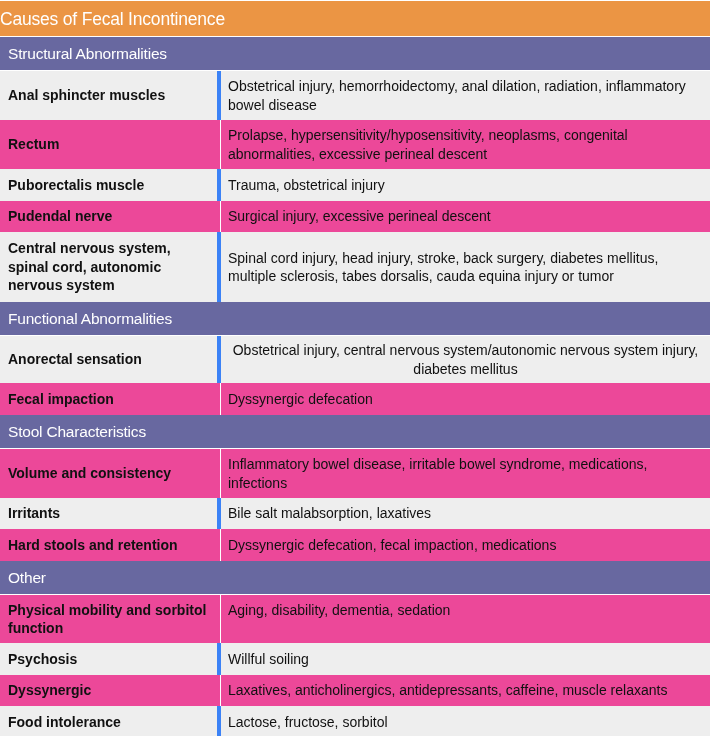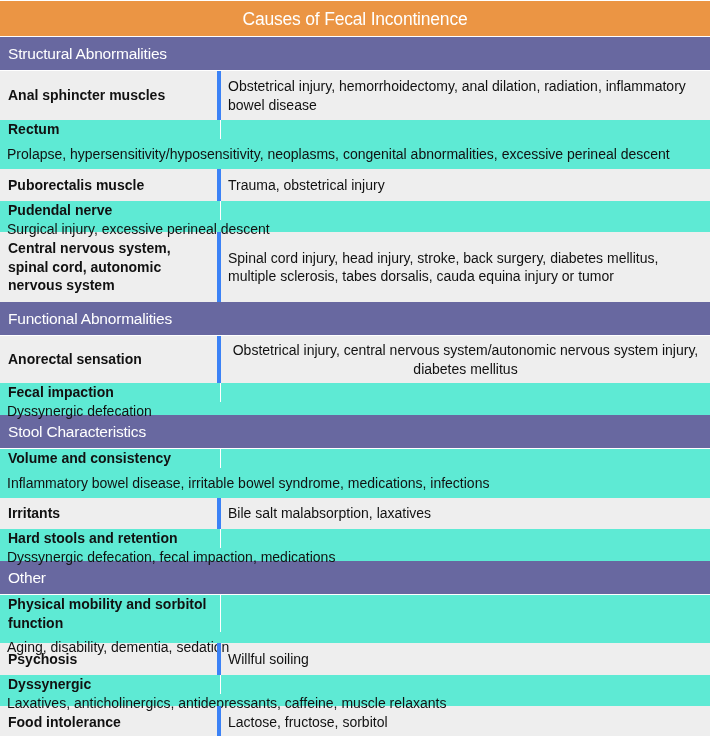--- a/index.html
+++ b/index.html
@@ -1,30 +1,30 @@
 <!DOCTYPE html>
 <html><head>
 <meta charset="utf-8">
 <style>
   html, body { margin: 0; padding: 0; background: #ffffff; }
   body { width: 710px; height: 736px; overflow: hidden; font-family: "Liberation Sans", sans-serif; color: #111; }
   .table { position: relative; width: 710px; }
   .title {
     margin-top: 1px; height: 35px; background: #EB9544; color: #ffffff;
-    font-size: 17.5px; text-align: center; line-height: 36px; letter-spacing: -0.2px;
+    font-size: 17.5px; text-align: left; line-height: 36px; letter-spacing: -0.2px;
     border-bottom: 1px solid #ffffff;
   }
   .section {
     height: 33px; background: #6868A0; color: #ffffff; font-size: 15.5px;
     line-height: 33px; padding-left: 8px; letter-spacing: -0.2px;
     border-bottom: 1px solid #ffffff;
   }
   .row { display: flex; box-sizing: border-box; }
   .row.gray { background: #EEEEEE; }
-  .row.white { background: #5eead4; flex-direction: column; }
+  .row.white { background: #ec4899; }
   .cell-left {
     width: 221px; box-sizing: border-box; padding: 0 8px; font-weight: bold; font-size: 14px;
     display: flex; align-items: center; line-height: 18.5px; border-right: 4px solid #3b82f6;
   }
   .row.white .cell-left { border-right: 1px solid #ffffff; }
   .cell-right {
     flex: 1; padding: 0 7px; font-size: 14px; display: flex; align-items: center; line-height: 18.5px;
   }
   .cell-right.top { align-items: flex-start; padding-top: 6px; }
   .h-49 { height: 49px; } .h-32 { height: 32px; } .h-31 { height: 31px; }

